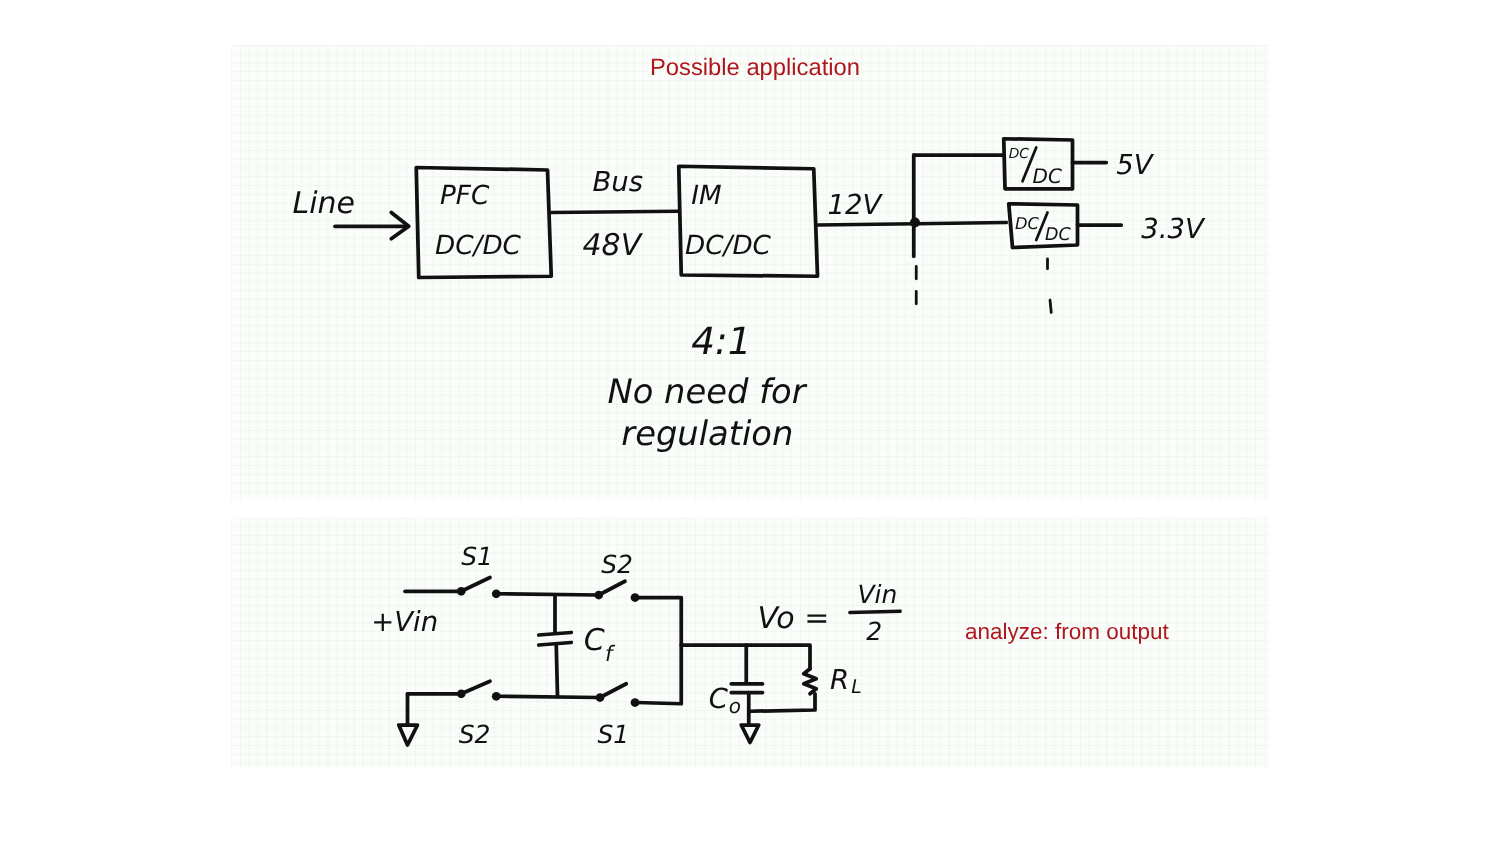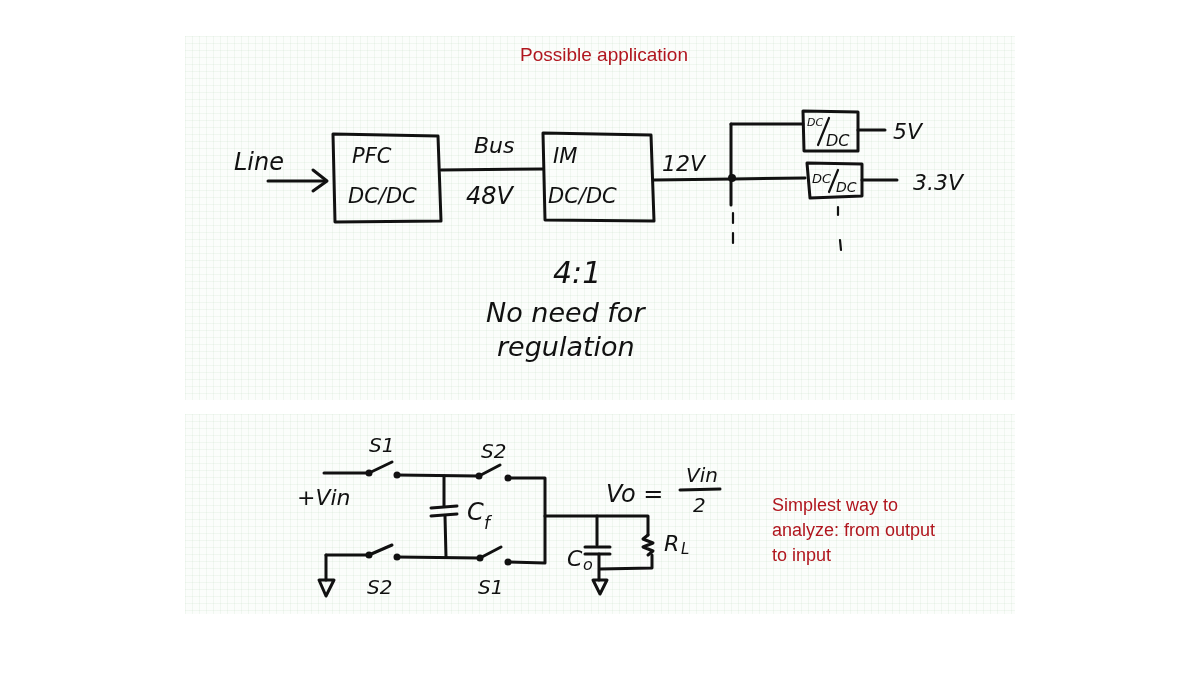--- a/index.html
+++ b/index.html
@@ -25,23 +25,21 @@
 </style>
 </head>
 <body>
 
 <div class="panel" id="panel-top"></div>
 <div class="panel" id="panel-bottom"></div>
 
 <div class="red-text" id="slide-title">Possible application</div>
 
 <div class="red-text" id="note">
-  <div>Simplest way to</div>
   <div>analyze: from output</div>
-  <div>to input</div>
 </div>
 
 <svg width="1200" height="675" viewBox="0 0 1200 675">
 
   <g>
     <text class="hw" x="234" y="170" font-size="24">Line</text>
     <path class="ink" d="M268 181 L326 181"></path>
     <path class="ink" d="M313 170 L327 181 L313 191"></path>
   </g>
 

